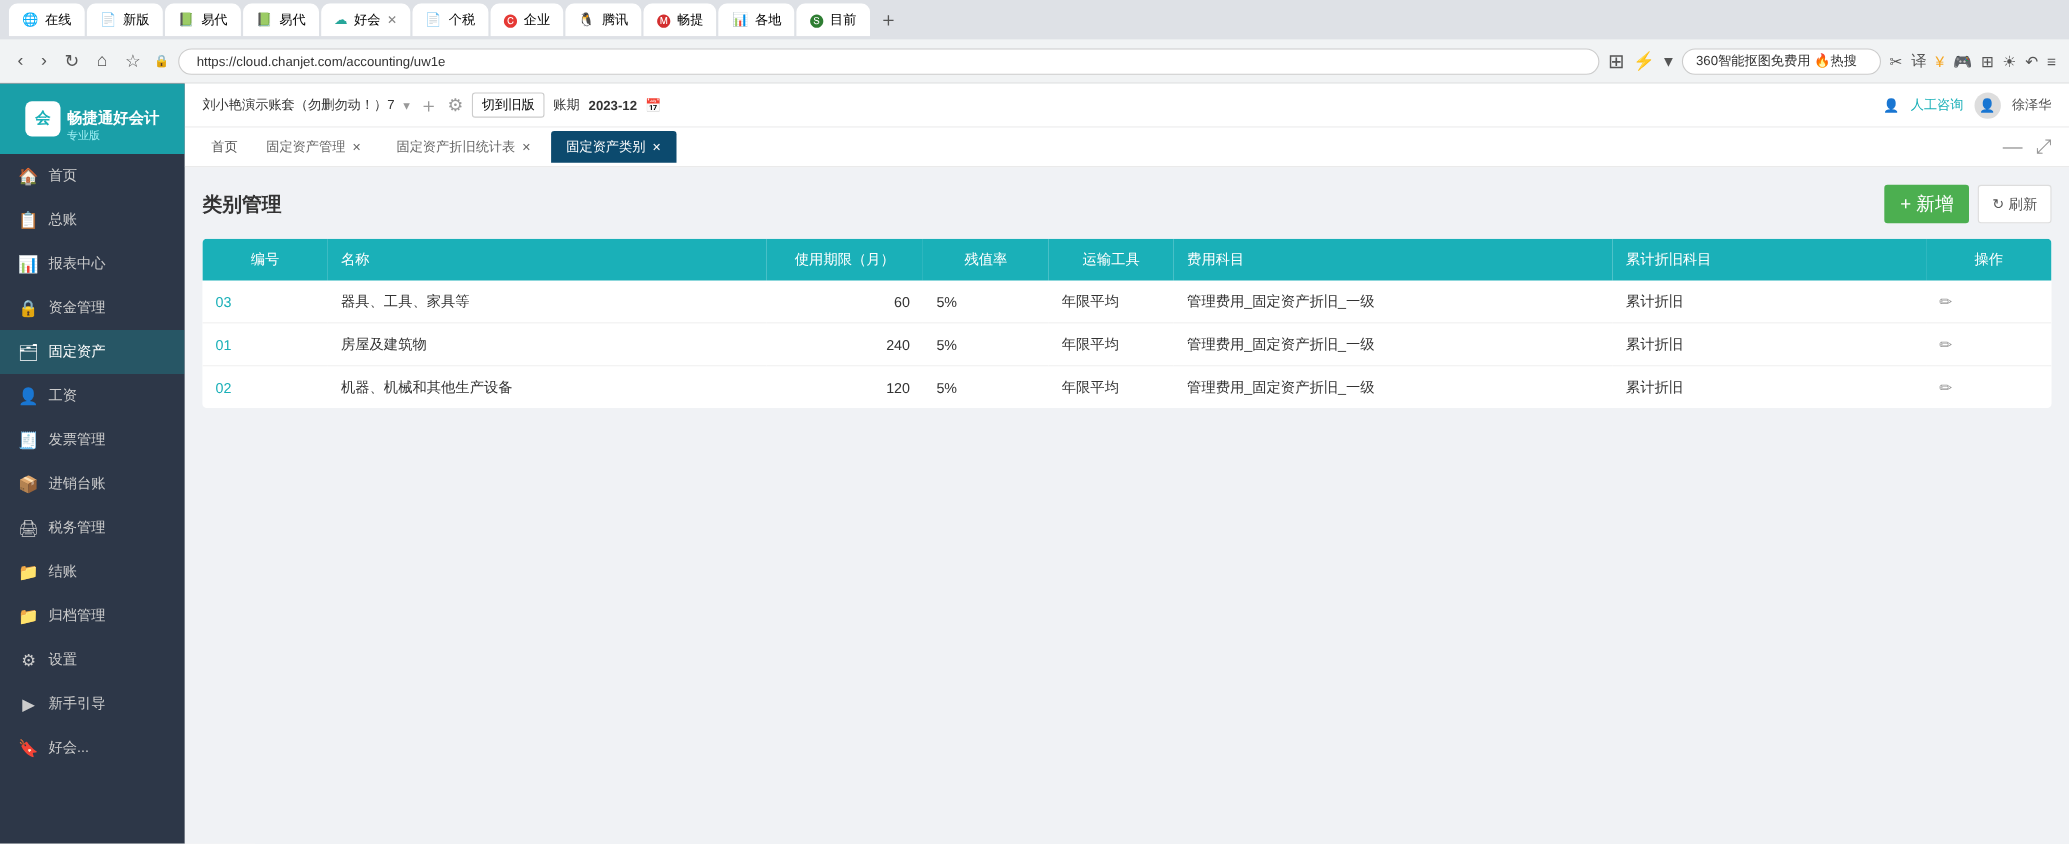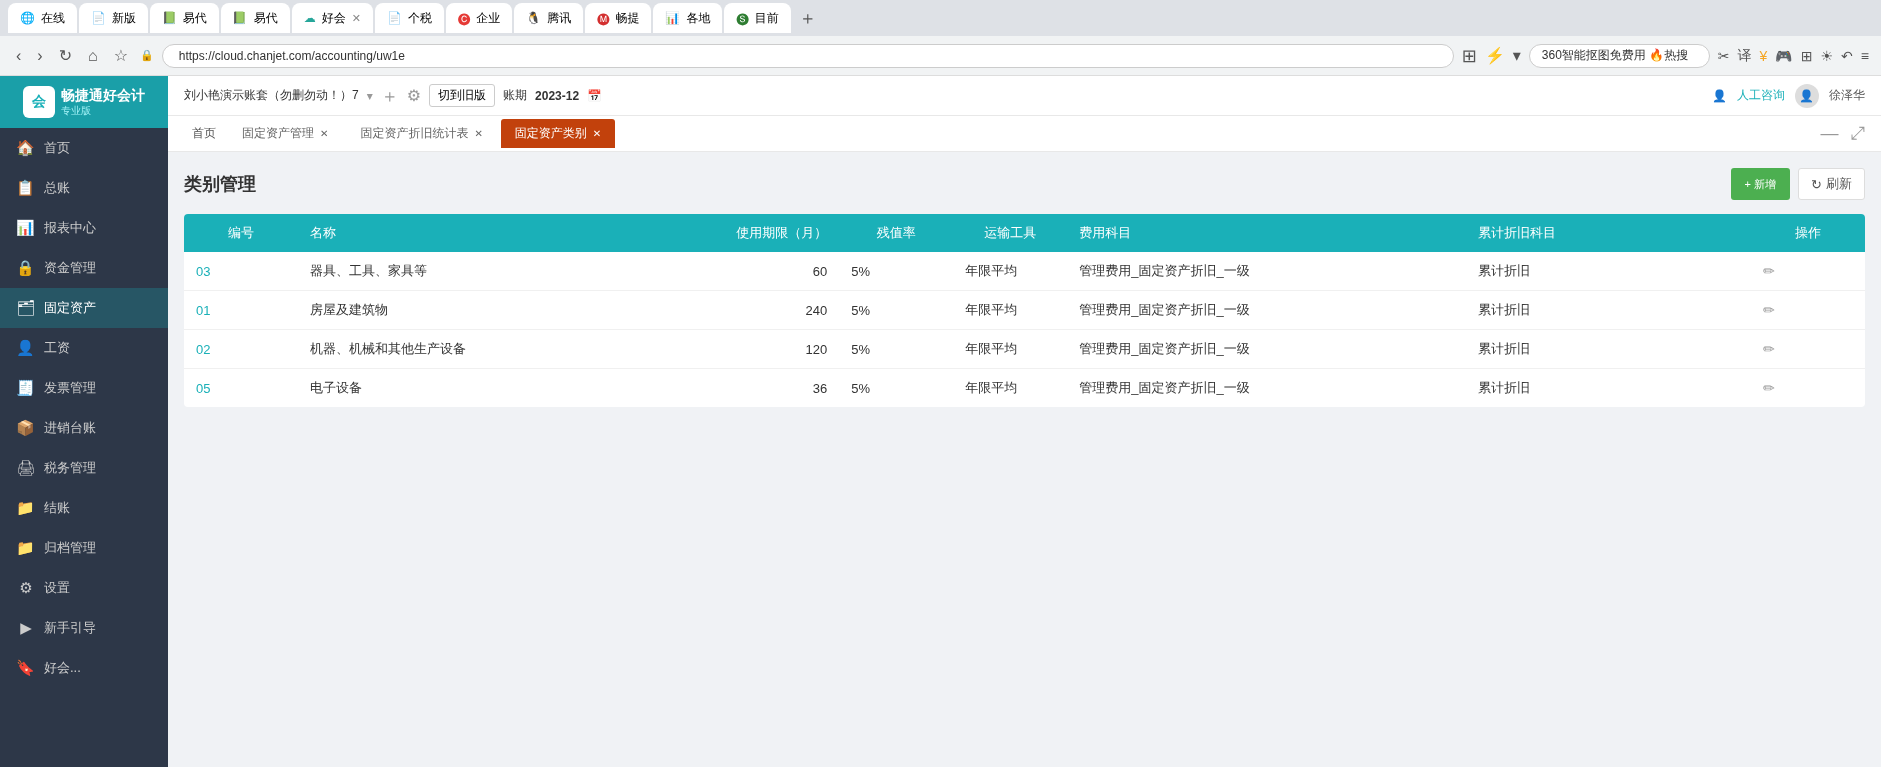--- a/index.html
+++ b/index.html
@@ -17,49 +17,49 @@
     .nav-btn { background: none; border: none; cursor: pointer; color: #555; font-size: 16px; padding: 4px; }
     .url-bar { flex: 1; background: #fff; border: 1px solid #ccc; border-radius: 20px; padding: 4px 16px; font-size: 12px; color: #333; }
     .search-bar { background: #fff; border: 1px solid #ccc; border-radius: 20px; padding: 4px 12px; font-size: 12px; color: #333; min-width: 160px; }
 
     
     .app-layout { display: flex; height: calc(767px - 76px); }
 
     
     .sidebar { width: 168px; background: #2d3748; display: flex; flex-direction: column; overflow: hidden; flex-shrink: 0; }
     .sidebar-header { background: #1a9fa8; padding: 10px 12px; display: flex; flex-direction: column; align-items: center; }
-    .sidebar-logo { color: #fff; font-size: 14px; font-weight: bold; text-align: center; line-height: 1.3; }
+    .sidebar-logo { color: #fff; font-size: 14px; font-weight: bold; text-align: center; line-height: 1.3; margin-top: 12px; }
     .sidebar-logo-sub { color: #a0f0f5; font-size: 10px; }
     .sidebar-nav { flex: 1; overflow-y: auto; }
     .sidebar-item { display: flex; align-items: center; gap: 8px; padding: 11px 16px; color: #ccc; cursor: pointer; font-size: 13px; }
     .sidebar-item.active { background: rgba(26,159,168,0.3); color: #fff; }
     .sidebar-item-icon { font-size: 15px; width: 20px; text-align: center; }
 
     
     .main-content { flex: 1; display: flex; flex-direction: column; background: #f0f2f5; overflow: hidden; }
 
     
     .top-bar { background: #fff; padding: 0 16px; display: flex; align-items: center; justify-content: space-between; border-bottom: 1px solid #e8e8e8; height: 40px; }
     .top-bar-left { display: flex; align-items: center; gap: 8px; font-size: 12px; color: #333; }
     .top-bar-right { display: flex; align-items: center; gap: 12px; font-size: 12px; color: #555; }
     .switch-btn { background: #fff; border: 1px solid #ccc; border-radius: 3px; padding: 2px 8px; font-size: 12px; cursor: pointer; }
 
     
     .page-tabs { background: #fff; display: flex; align-items: center; padding: 0 16px; border-bottom: 1px solid #e8e8e8; height: 36px; gap: 4px; }
     .page-tab { padding: 6px 14px; font-size: 12px; cursor: pointer; color: #666; border-radius: 3px 3px 0 0; display: flex; align-items: center; gap: 6px; }
-    .page-tab.active { background: #c2410c; color: #fff; }
+    .page-tab.active { background: #0c4a6e; color: #fff; }
     .page-tab .tab-x { font-size: 10px; cursor: pointer; }
     .page-tab-plain { padding: 6px 8px; font-size: 12px; cursor: pointer; color: #555; }
 
     
     .content-area { flex: 1; padding: 16px; overflow-y: auto; }
     .content-header { display: flex; justify-content: space-between; align-items: center; margin-bottom: 14px; }
     .content-title { font-size: 18px; font-weight: bold; color: #333; }
     .header-actions { display: flex; gap: 8px; }
-    .btn-add { background: #4caf50; color: #fff; border: none; border-radius: 3px; padding: 6px 14px; font-size: 11px; cursor: pointer; display: flex; align-items: center; gap: 4px; }
+    .btn-add { background: #4caf50; color: #fff; border: none; border-radius: 3px; padding: 6px 14px; font-size: 17px; cursor: pointer; display: flex; align-items: center; gap: 4px; }
     .btn-refresh { background: #fff; color: #555; border: 1px solid #ddd; border-radius: 3px; padding: 6px 12px; font-size: 13px; cursor: pointer; display: flex; align-items: center; gap: 4px; }
 
     
     .data-table { width: 100%; border-collapse: collapse; background: #fff; border-radius: 4px; overflow: hidden; }
     .data-table th { background: #1ab0b8; color: #fff; padding: 10px 12px; text-align: left; font-size: 13px; font-weight: normal; }
     .data-table th.center { text-align: center; }
     .data-table td { padding: 10px 12px; border-bottom: 1px solid #f0f0f0; font-size: 13px; color: #333; }
     .data-table tr:last-child td { border-bottom: none; }
     .data-table td.center { }
     .data-table td.right { text-align: right; }
@@ -271,21 +271,21 @@
             <span>刷新</span>
           </button>
         </div>
       </div>
 
       <table class="data-table">
         <thead>
           <tr>
             <th style="width:80px; text-align:center;">编号</th>
             <th style="width:280px;">名称</th>
-            <th class="center" style="width:100px;text-align:right;">使用期限（月）</th>
+            <th class="center" style="width:100px;">使用期限（月）</th>
             <th class="center" style="width:80px;">残值率</th>
             <th class="center" style="width:80px;">运输工具</th>
             <th style="width:280px;">费用科目</th>
             <th style="width:200px;">累计折旧科目</th>
             <th class="center" style="width:80px;">操作</th>
           </tr>
         </thead>
         <tbody id="table-body">
         <tr>
       <td class="center">
@@ -322,31 +322,17 @@
       <td>机器、机械和其他生产设备</td>
       <td class="right">120</td>
       <td class="center">5%</td>
       <td class="center">年限平均</td>
       <td>管理费用_固定资产折旧_一级</td>
       <td>累计折旧</td>
       <td class="center">
         <span class="edit-icon">✏</span>
       </td>
     </tr>
-            <tr>
-      <td class="center">
-        <span class="link-text">05</span>
-      </td>
-      <td>电子设备</td>
-      <td class="right">36</td>
-      <td class="center">5%</td>
-      <td class="center">年限平均</td>
-      <td>管理费用_固定资产折旧_一级</td>
-      <td>累计折旧</td>
-      <td class="center">
-        <span class="edit-icon">✏</span>
-      </td>
-    </tr>
           </tbody>
       </table>
     </div>
   </div>
 </div>
 
 </body></html>

